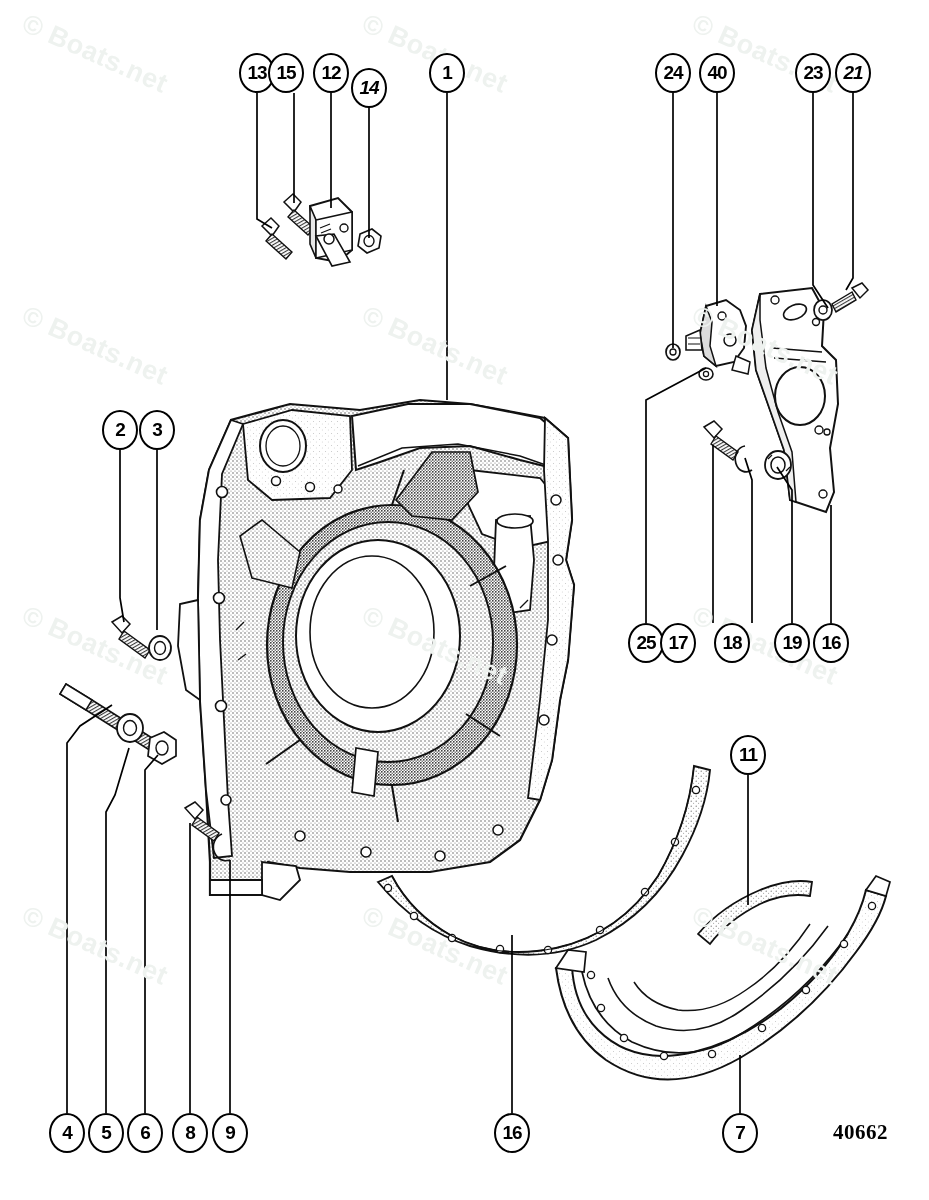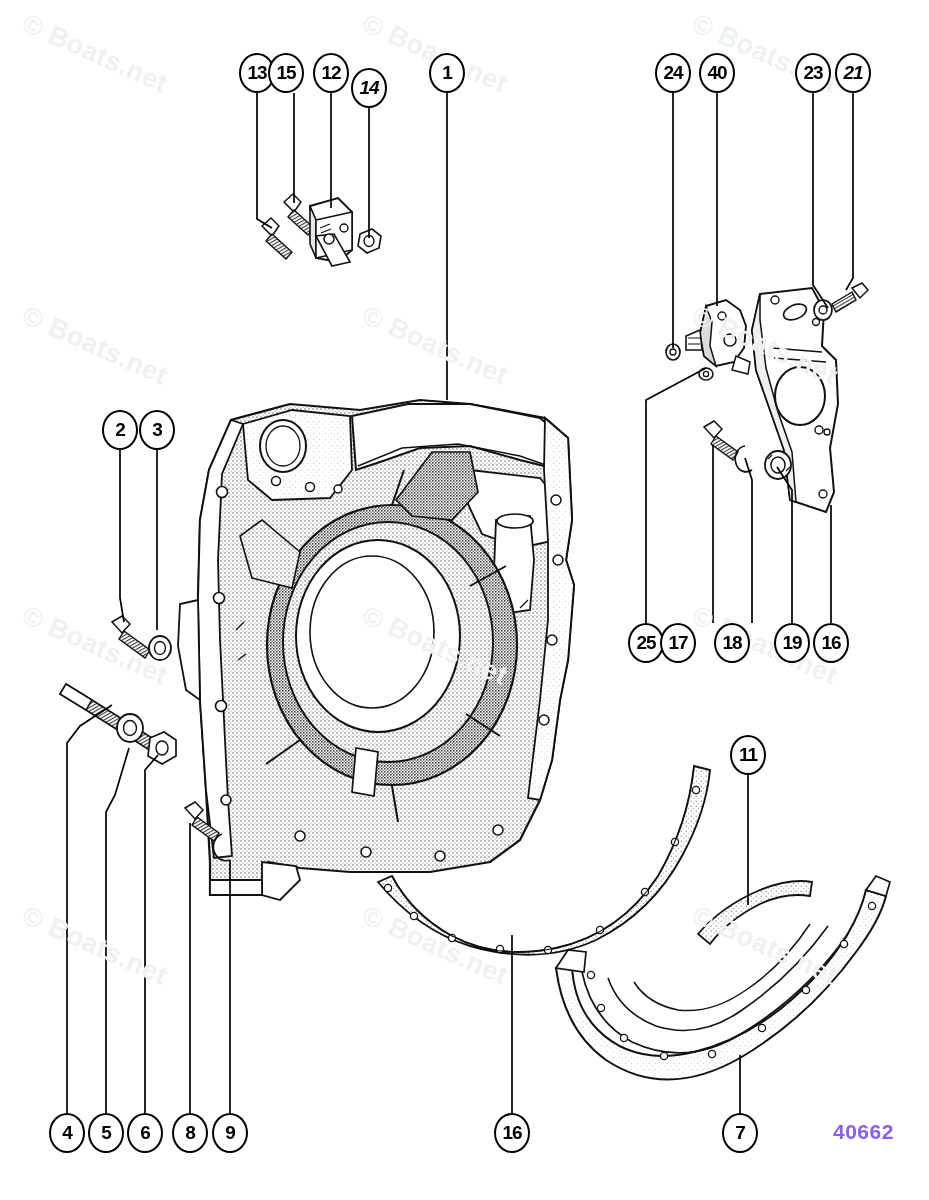--- a/index.html
+++ b/index.html
@@ -63,24 +63,24 @@
     align-items: center;
     justify-content: center;
     font-family: "Liberation Sans", sans-serif;
     font-size: 19px;
     font-weight: bold;
     color: #000;
     letter-spacing: -1px;
   }
   .diagram-number {
     position: absolute;
-    font-family: Liberation Sans, sans-serif;
+    font-family: Liberation Serif, serif;
     font-size: 21px;
     font-weight: bold;
-    color: #8b5cf6;
+    color: #000000;
     letter-spacing: 0.5px;
   }
 </style>
 </head>
 <body>
 
 <div id="diagram-root">
 
   <div id="watermark-layer">
       <div class="watermark" style="left: 30px; top: 8px; color: rgb(238, 242, 239);">© Boats.net</div>

